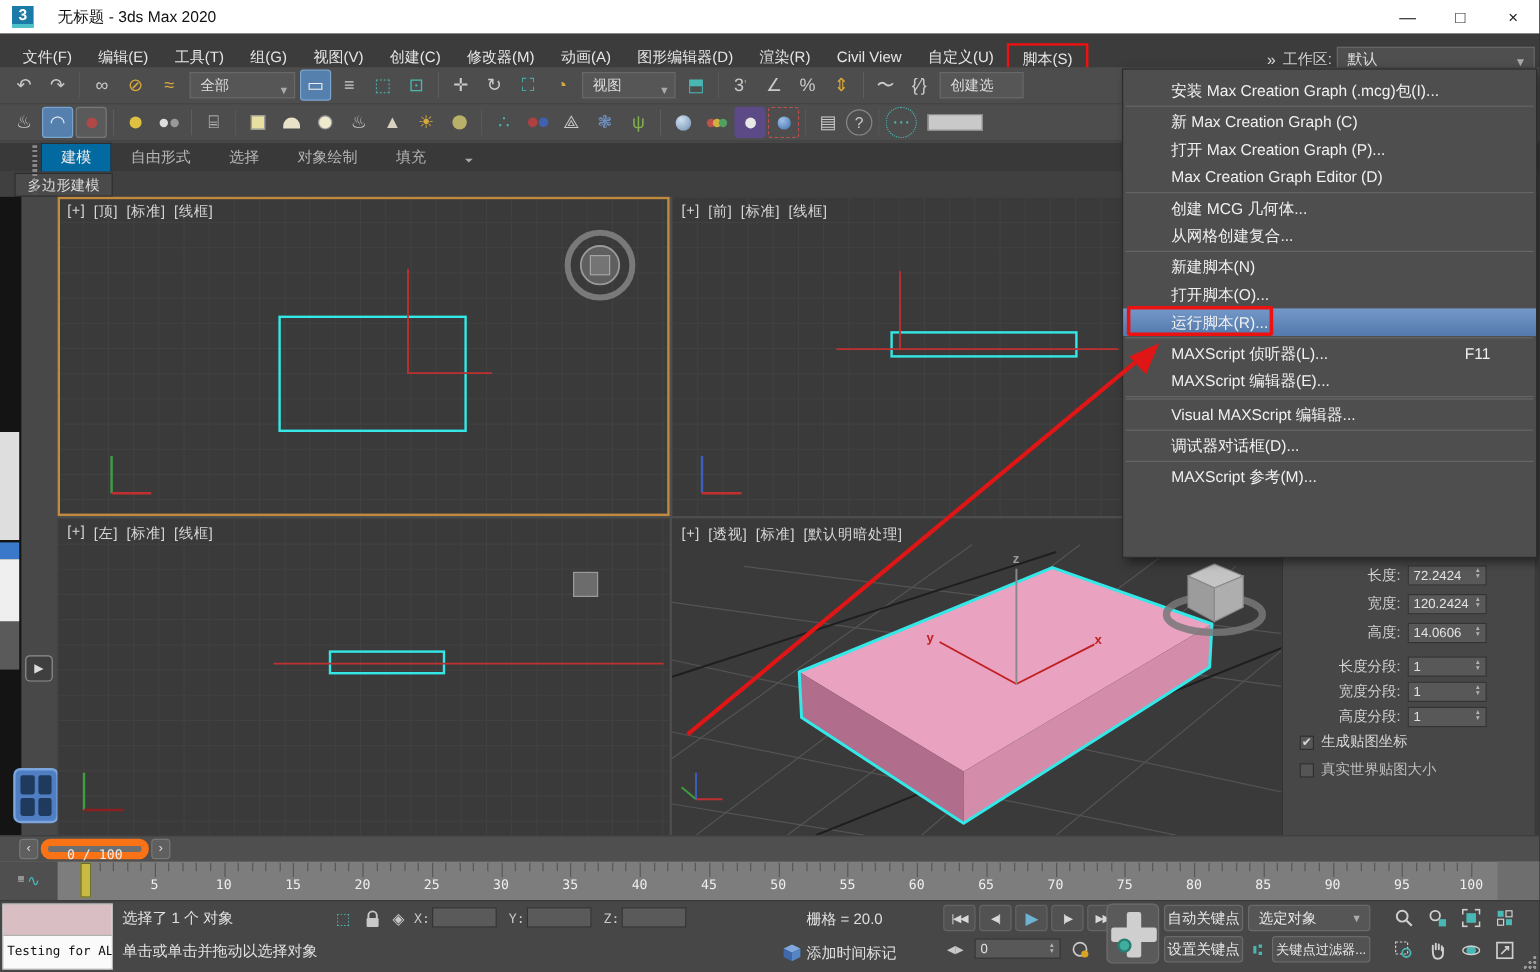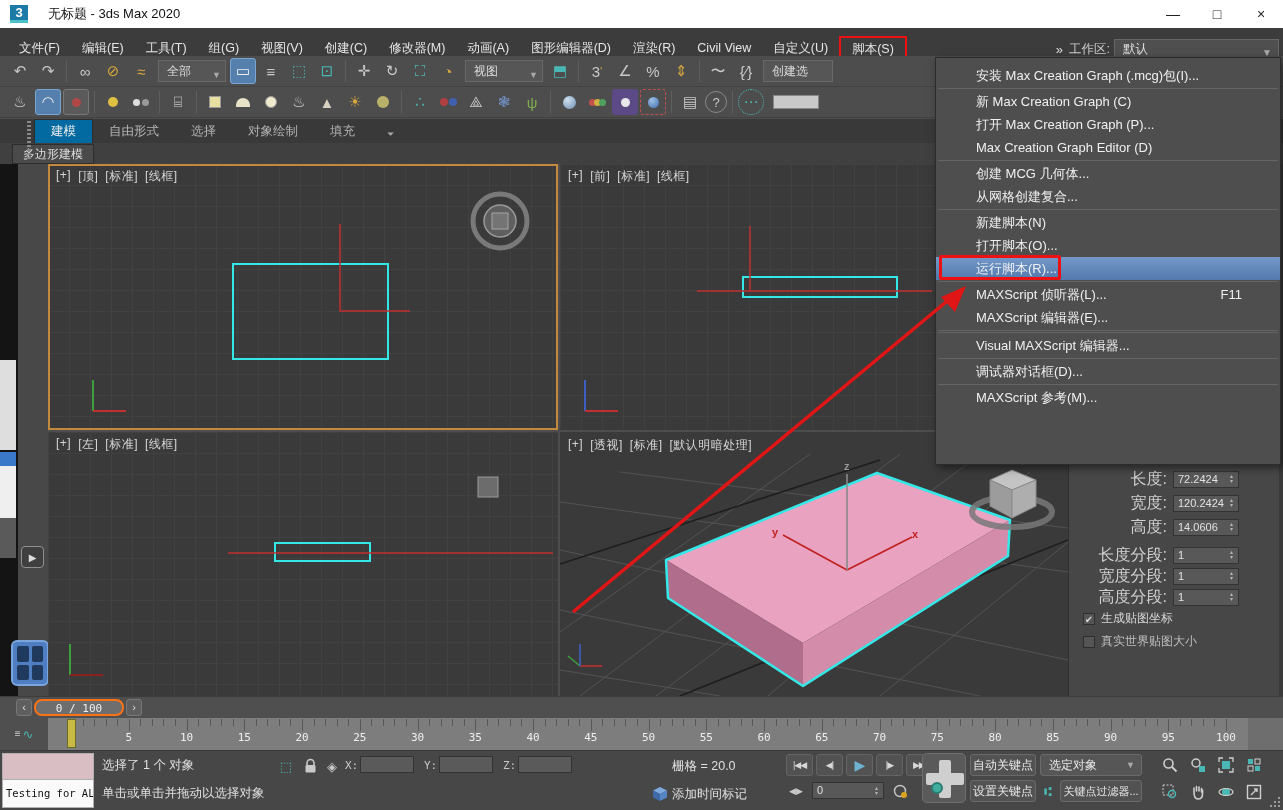--- a/index.html
+++ b/index.html
@@ -46,38 +46,38 @@
   .layout-grid div{background:#203a5e;border-radius:2px;}
   .vp{background-color:#3a3a3a;background-image:linear-gradient(#414141 1px,transparent 1px),linear-gradient(90deg,#414141 1px,transparent 1px);background-size:21px 21px;}
   .vp.persp{background-image:none;}
   .vp.activevp{outline:2px solid #c18a3e;outline-offset:-2px;}
   .vplabel{position:absolute;left:8px;top:4px;font-size:12px;color:#d6d6d6;letter-spacing:.5px;display:flex;gap:7px;white-space:nowrap;}
   .vplabel span{cursor:default;}
   .axislbl{position:absolute;font-size:11px;font-weight:bold;}
   
   .cmdpanel{left:1068px;top:164px;width:215px;height:532px;background:#474747;border-left:1px solid #2f2f2f;}
   .prow{position:absolute;height:18px;display:flex;align-items:center;}
-  .plabel{width:96px;text-align:right;color:#d0d0d0;font-size:16px;padding-right:6px;white-space:nowrap;}
+  .plabel{width:96px;text-align:right;color:#d0d0d0;font-size:12px;padding-right:6px;white-space:nowrap;}
   .pfield{width:66px;height:17px;background:#585858;border:1px solid #333;color:#e2e2e2;font-size:11px;font-family:"DejaVu Sans Mono",monospace;line-height:15px;padding-left:4px;position:relative;}
   .spin{position:absolute;right:1px;top:0;width:11px;height:15px;display:flex;flex-direction:column;align-items:center;justify-content:center;color:#b5b5b5;font-size:6px;line-height:5px;}
   .cbrow{position:absolute;display:flex;align-items:center;gap:6px;}
   .cbox{width:12px;height:12px;background:#555;border:1px solid #2e2e2e;color:#d8d8d8;font-size:10px;line-height:11px;text-align:center;}
   .cblabel{color:#d6d6d6;font-size:12px;}
   .panel-scroll{position:absolute;right:0;top:0;width:4px;height:532px;background:#3a3a3a;}
   
   .scriptmenu{left:935px;top:57px;width:346px;height:408px;background:#4e4e4e;border:1px solid #2c2c2c;box-shadow:3px 3px 8px rgba(0,0,0,.5);padding-top:6px;z-index:40;}
   .smi{position:relative;height:23px;line-height:23px;padding-left:40px;color:#f0f0f0;font-size:13px;font-family:"DejaVu Sans Mono","Liberation Mono",monospace;white-space:nowrap;}
   .smi.hl{background:linear-gradient(#7398c8,#5379ad);}
   .smi .sc{position:absolute;right:38px;top:0;}
   .smi .redframe{position:absolute;left:3px;top:-2px;width:122px;height:25px;border:3px solid #e11;border-radius:2px;}
   .msep{height:1px;background:#656565;margin:1px 2px;}
   
   .timeslider{left:0;top:696px;width:1283px;height:22px;background:#4f4f4f;border-top:1px solid #3c3c3c;}
   .ts-btn{position:absolute;top:2px;width:16px;height:17px;background:#5f5f5f;border:1px solid #777;border-radius:3px;color:#ddd;font-size:11px;text-align:center;line-height:15px;}
-  .ts-thumb{position:absolute;left:34px;top:2px;width:90px;height:17px;background:#6e6e6e;border:2px solid #f97316;border-radius:8px;color:#eee;font-size:11px;text-align:center;line-height:15px;font-family:"DejaVu Sans Mono",monospace;}
+  .ts-thumb{position:absolute;left:34px;top:2px;width:90px;height:17px;background:#6e6e6e;border:6px solid #f97316;border-radius:8px;color:#eee;font-size:11px;text-align:center;line-height:15px;font-family:"DejaVu Sans Mono",monospace;}
   .trackbar{left:0;top:718px;width:1283px;height:32px;background:#7d7d7d;}
   .tb-lefticon{position:absolute;left:0;top:0;width:48px;height:32px;background:#4f4f4f;color:#49b8b4;font-size:13px;display:flex;align-items:center;justify-content:center;gap:2px;}
   .tb-lefticon .bars{color:#cfcfcf;font-size:10px;line-height:4px;}
   .tick{position:absolute;top:1px;width:1px;background:#585858;}
   .ticklbl{position:absolute;top:13px;font-size:11px;color:#efefef;transform:translateX(-50%);font-family:"DejaVu Sans Mono",monospace;}
   .marker0{position:absolute;left:67px;top:1px;width:9px;height:29px;background:#c9ba45;border:1px solid #6b6b2a;}
   
   .statusbar{left:0;top:750px;width:1283px;height:60px;background:#474747;border-top:1px solid #393939;}
   .listener{position:absolute;left:2px;top:2px;width:92px;height:55px;border:1px solid #b0b0b0;background:#fff;}
   .listener .pink{height:26px;background:#d9bfc4;border-bottom:1px solid #b0b0b0;}
@@ -145,21 +145,21 @@
     </div>
   </div>
 
   <div class="abs tbrow" style="top:56px;">
     <div class="ti">↶</div>
     <div class="ti">↷</div>
     <div class="tsep"></div>
     <div class="ti">∞</div>
     <div class="ti gold">⊘</div>
     <div class="ti gold">≈</div>
-    <div class="tb-dd" style="width:68px;">
+    <div class="tb-dd" style="width:88px;">
       <span>全部</span>
       <span class="car">▼</span>
     </div>
     <div class="ti active">▭</div>
     <div class="ti">≡</div>
     <div class="ti teal">⬚</div>
     <div class="ti teal">⊡</div>
     <div class="tsep"></div>
     <div class="ti">✛</div>
     <div class="ti">↻</div>

